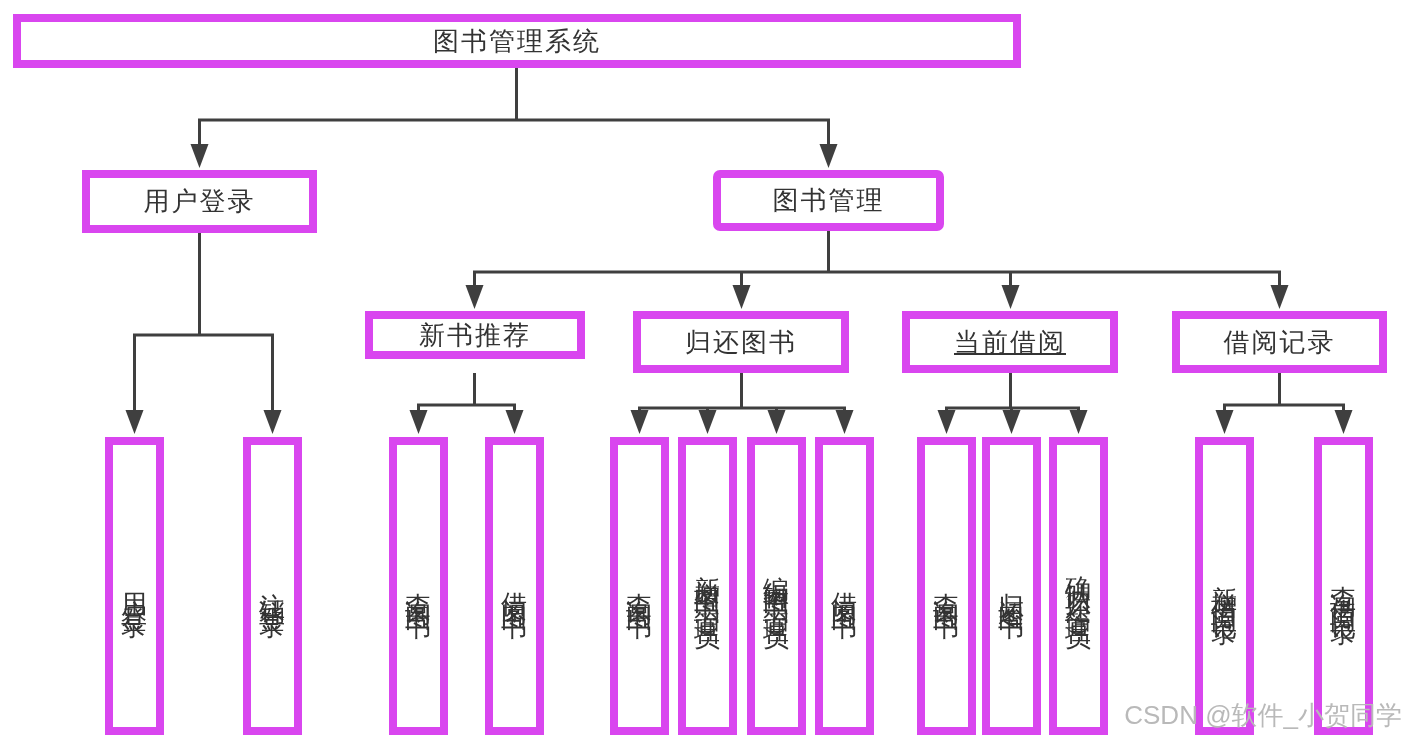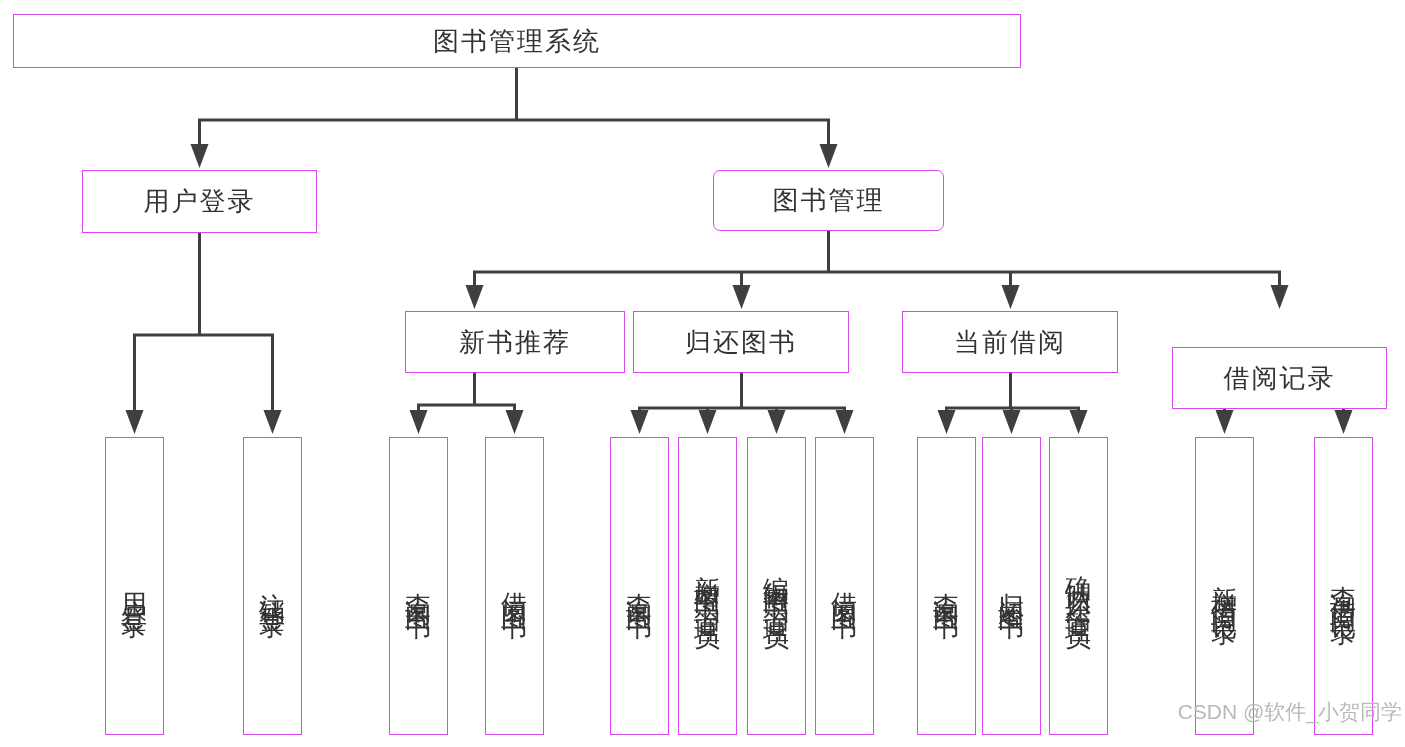--- a/index.html
+++ b/index.html
@@ -19,21 +19,21 @@
     position: absolute;
     left: 0; top: 0;
     width: 1405px;
     height: 747px;
     z-index: 1;
   }
   .node {
     position: absolute;
     box-sizing: border-box;
     background: #ffffff;
-    border: 1px solid #d946ef;
+    border: 8px solid #d946ef;
     display: flex;
     align-items: center;
     justify-content: center;
     color: #333333;
     font-size: 26px;
     z-index: 2;
     letter-spacing: 2px;
   }
   .node.leaf {
     width: 59px;
@@ -44,44 +44,44 @@
     writing-mode: vertical-rl;
     text-orientation: mixed;
     letter-spacing: 7px;
     line-height: 1;
     white-space: nowrap;
   }
   
   #n-root           { left: 13px;   top: 14px;  width: 1008px; height: 54px; }
   #n-user-login     { left: 82px;   top: 170px; width: 235px;  height: 63px; }
   #n-book-mgmt      { left: 713px;  top: 170px; width: 231px;  height: 61px; border-radius: 7px; }
-  #n-new-book-rec   { left: 365px;  top: 311px; width: 220px;  height: 62px; margin-left: 40px; }
+  #n-new-book-rec   { left: 365px;  top: 311px; width: 220px;  height: 48px; }
   #n-book-borrow    { left: 633px;  top: 311px; width: 216px;  height: 62px; }
-  #n-current-borrow { left: 902px;  top: 311px; width: 216px;  height: 62px; }
-  #n-borrow-records { left: 1172px; top: 311px; width: 215px;  height: 62px; margin-top: 36px; }
+  #n-current-borrow { left: 902px;  top: 311px; width: 216px;  height: 62px; text-decoration: underline; }
+  #n-borrow-records { left: 1172px; top: 311px; width: 215px;  height: 62px; }
 
   #n-leaf-user-login { left: 105px; }
   #n-leaf-logout     { left: 243px; }
   #n-leaf-rec-query  { left: 389px; }
   #n-leaf-rec-borrow { left: 485px; }
   #n-leaf-bb-query   { left: 610px; }
   #n-leaf-bb-add     { left: 678px; }
   #n-leaf-bb-edit    { left: 747px; }
   #n-leaf-bb-borrow  { left: 815px; }
   #n-leaf-cb-query   { left: 917px; }
   #n-leaf-cb-return  { left: 982px; }
   #n-leaf-cb-confirm { left: 1049px; }
   #n-leaf-br-add     { left: 1195px; }
   #n-leaf-br-query   { left: 1314px; }
 
   .watermark {
     position: absolute;
     right: 3px;
     top: 698px;
-    font-size: 21px;
+    font-size: 26px;
     color: #b9b9b9;
     z-index: 5;
     white-space: nowrap;
     text-align: center;
   }
   .wires path {
     stroke: #3f3f3f;
     stroke-width: 3;
     fill: none;
   }

